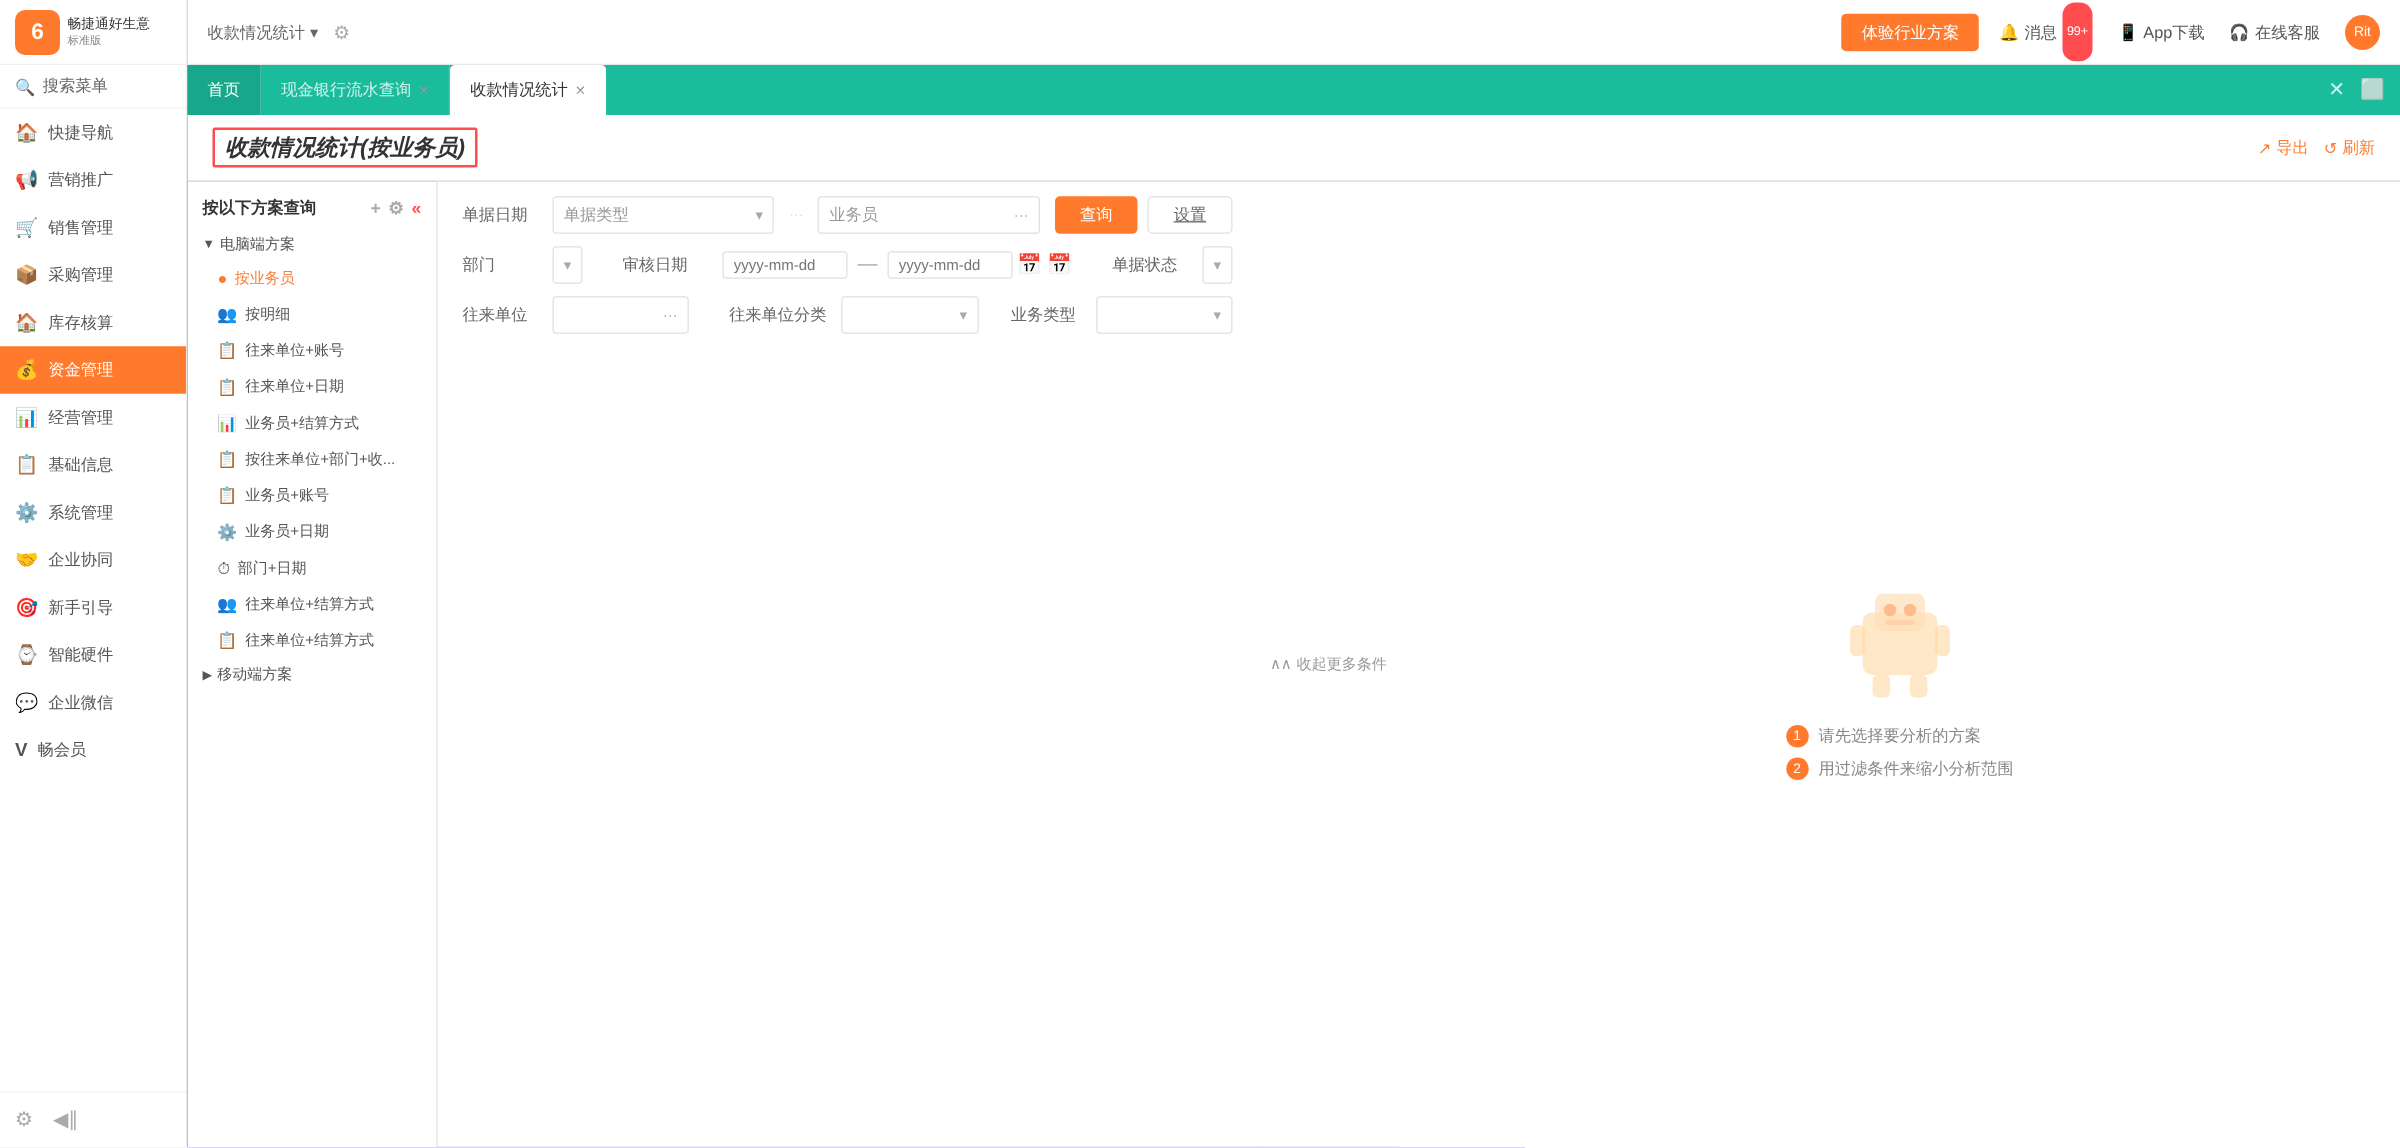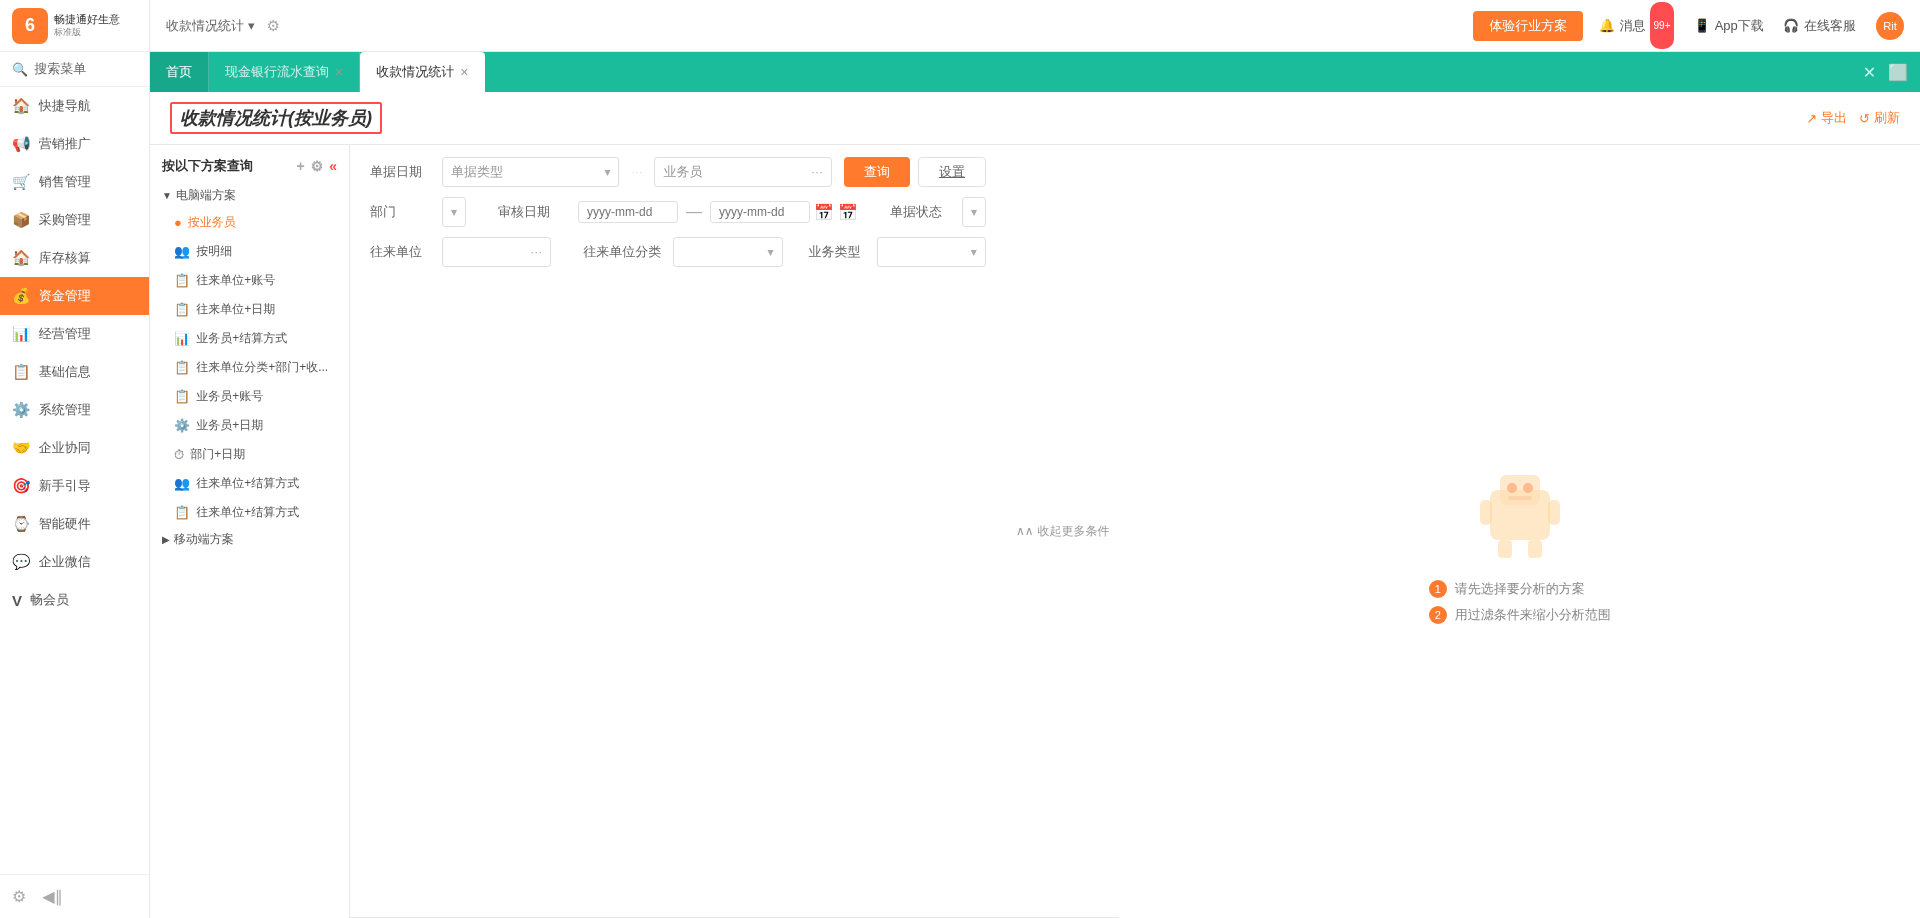--- a/index.html
+++ b/index.html
@@ -592,21 +592,21 @@
         <div class="scheme-item">
           <span class="item-icon">📋</span>
           <span class="scheme-item-label">往来单位+日期</span>
         </div>
         <div class="scheme-item">
           <span class="item-icon">📊</span>
           <span class="scheme-item-label">业务员+结算方式</span>
         </div>
         <div class="scheme-item">
           <span class="item-icon">📋</span>
-          <span class="scheme-item-label">往来单位分类+部门+收...</span>
+          <span class="scheme-item-label">按往来单位+部门+收...</span>
         </div>
         <div class="scheme-item">
           <span class="item-icon">📋</span>
           <span class="scheme-item-label">业务员+账号</span>
         </div>
         <div class="scheme-item">
           <span class="item-icon">⚙️</span>
           <span class="scheme-item-label">业务员+日期</span>
         </div>
         <div class="scheme-item">

